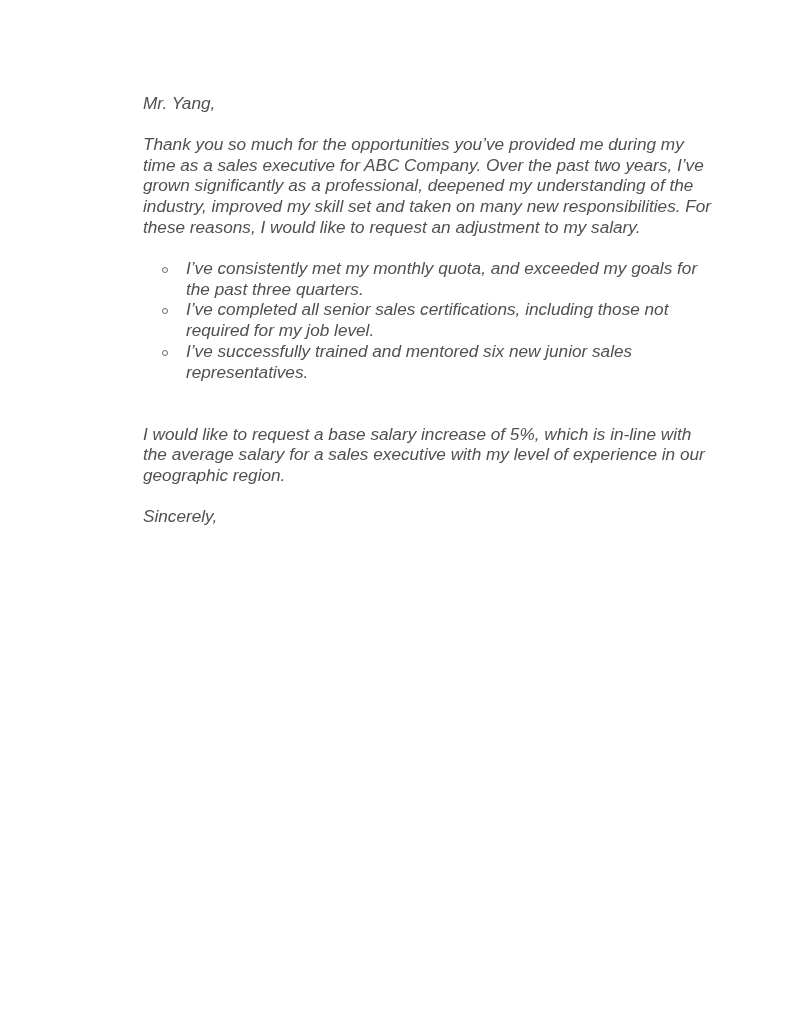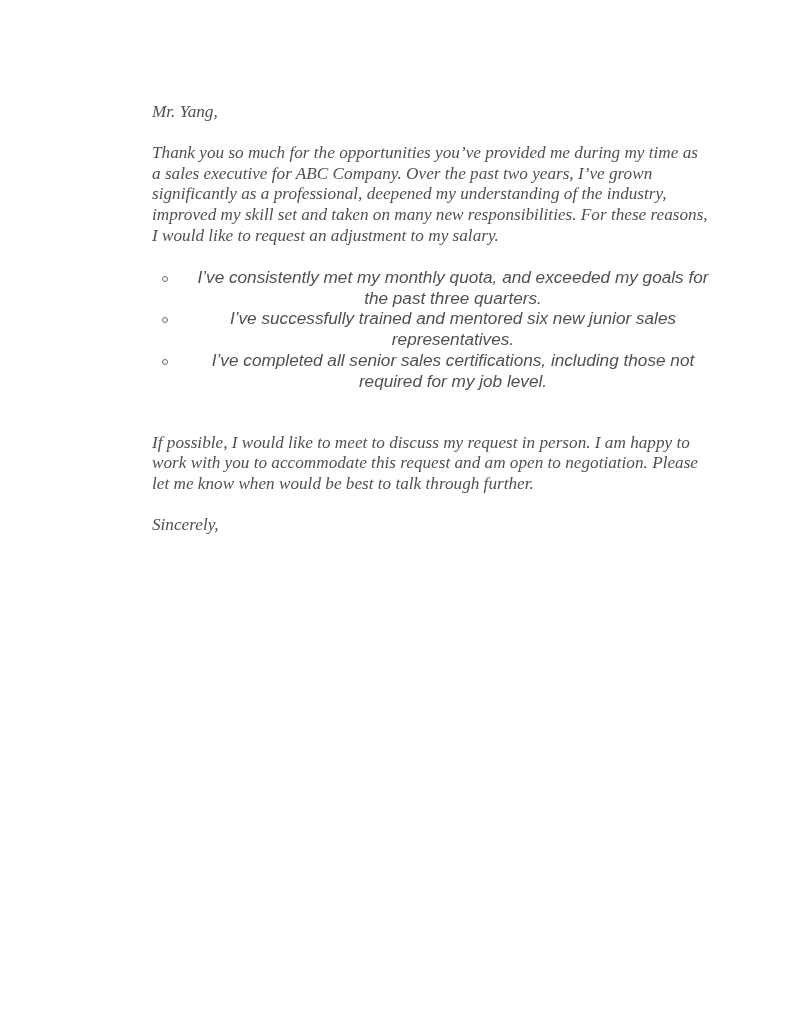--- a/index.html
+++ b/index.html
@@ -5,37 +5,37 @@
     html, body { margin: 0; padding: 0; background: #ffffff; }
     body { width: 790px; height: 1022px; position: relative; overflow: hidden; }
     .page {
       position: absolute; left: 140px; top: 90px; width: 580px;
       font-family: "Liberation Sans", sans-serif;
       font-style: italic;
       font-size: 17.2px;
       line-height: 20.8px;
       color: #505050;
     }
-    p { margin: 12px; font-family: Liberation Serif, serif; }
+    p { margin: 3px; }
     .salutation { margin-bottom: 20px; }
     .para { margin-bottom: 20px; }
     ul.bullets { list-style: none; margin: 0 0 41px 0; padding: 0 0 0 46px; }
-    ul.bullets li { position: relative; text-align: center; }
+    ul.bullets li { position: relative; }
     ul.bullets li .bullet {
       position: absolute; left: -24px; top: 9px; width: 4px; height: 4px;
       border: 1px solid #6a6a6a; border-radius: 50%;
     }
     .closing { margin-bottom: 20px; }
   </style>
 </head>
 <body>
 
 <div class="page">
   <p class="salutation">Mr. Yang,</p>
   <p class="para">Thank you so much for the opportunities you’ve provided me during my time as a sales executive for ABC Company. Over the past two years, I’ve grown significantly as a professional, deepened my understanding of the industry, improved my skill set and taken on many new responsibilities. For these reasons, I would like to request an adjustment to my salary.</p>
   <ul class="bullets">
     <li><span class="bullet"></span><span>I’ve consistently met my monthly quota, and exceeded my goals for the past three quarters.</span></li>
+    <li><span class="bullet"></span><span>I’ve completed all senior sales certifications, including those not required for my job level.</span></li>
     <li><span class="bullet"></span><span>I’ve successfully trained and mentored six new junior sales representatives.</span></li>
-    <li><span class="bullet"></span><span>I’ve completed all senior sales certifications, including those not required for my job level.</span></li>
   </ul>
-  <p class="para">If possible, I would like to meet to discuss my request in person. I am happy to work with you to accommodate this request and am open to negotiation. Please let me know when would be best to talk through further.</p>
+  <p class="para">I would like to request a base salary increase of 5%, which is in-line with the average salary for a sales executive with my level of experience in our geographic region.</p>
   <p class="closing">Sincerely,</p>
 </div>
 
 </body></html>

